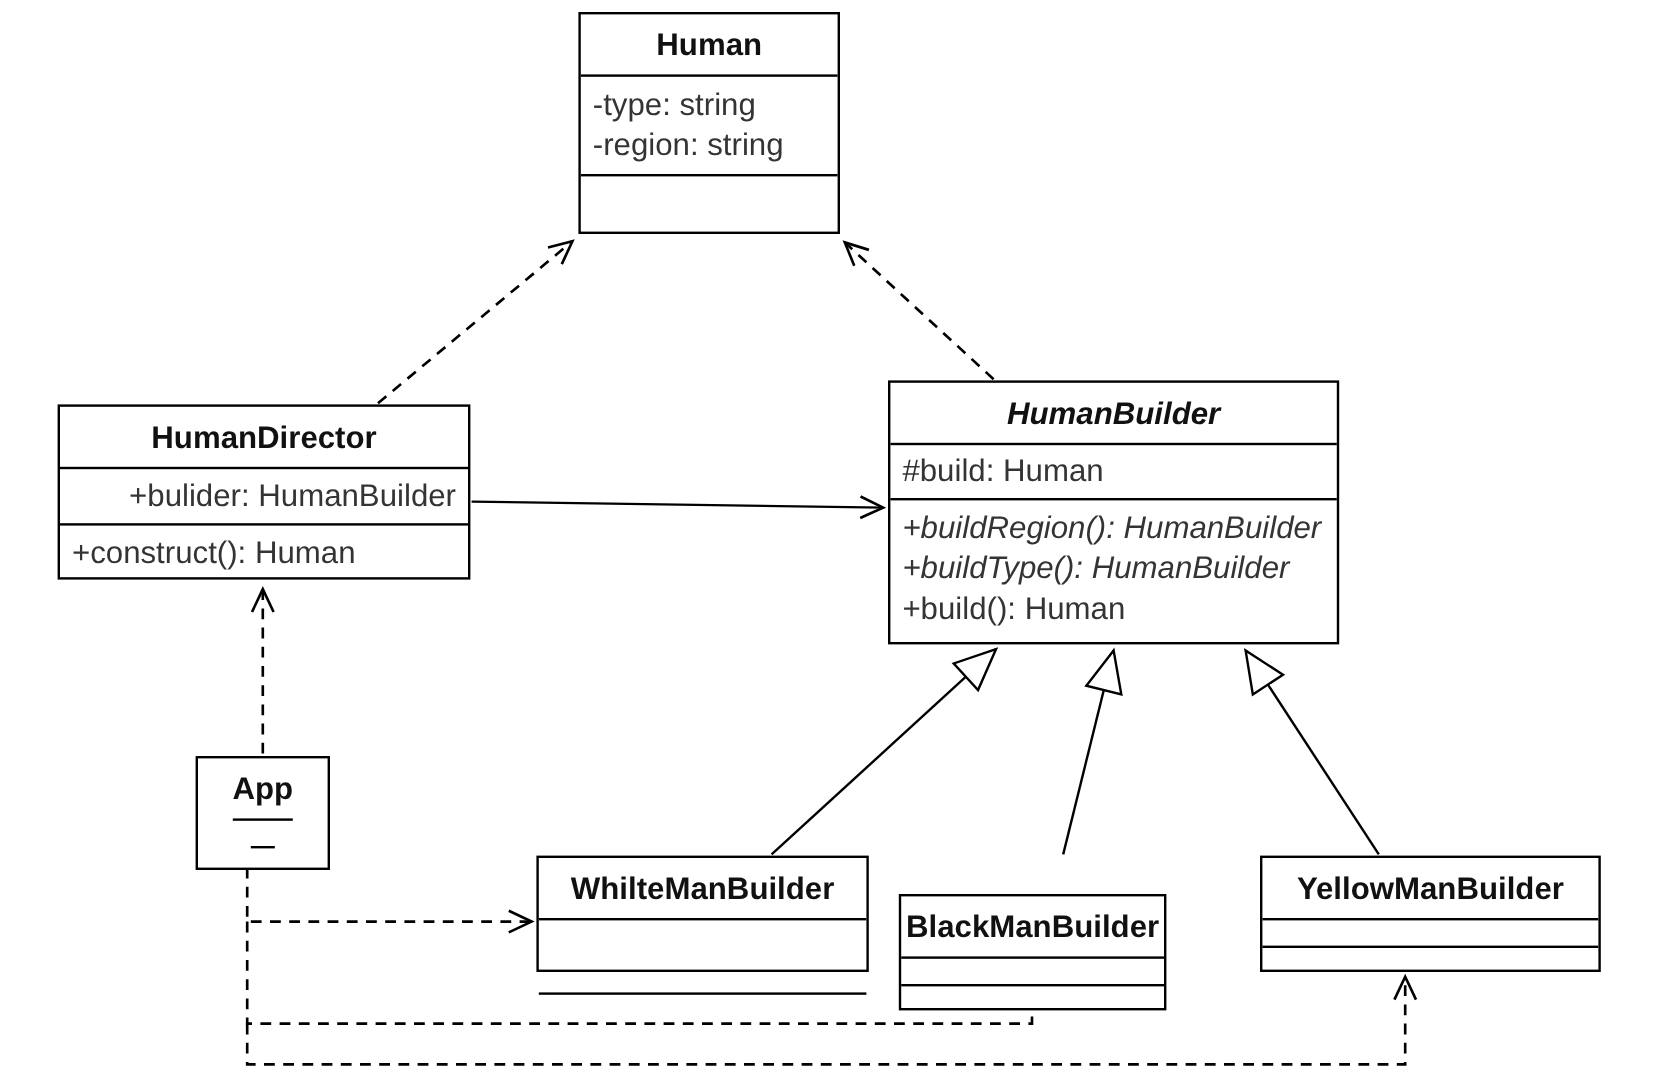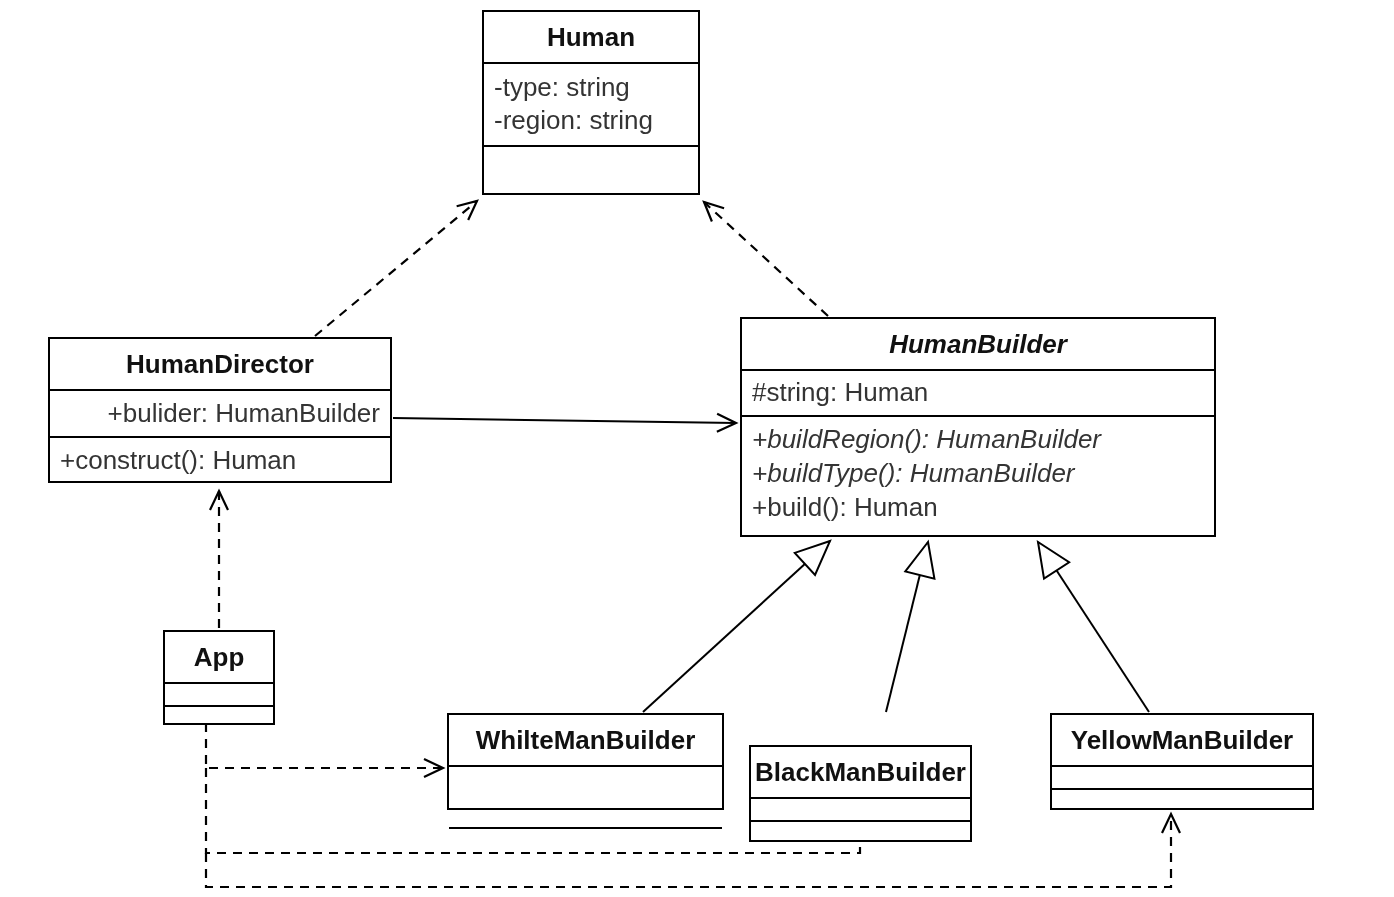--- a/index.html
+++ b/index.html
@@ -58,34 +58,34 @@
   
   #box-human           { left: 482px; top: 10px;  width: 218px; height: 185px; }
   #box-human .uml-title{ height: 52px; }
   #box-human .attrs    { height: 83px; line-height: 33px; padding-top: 7px; }
 
   #box-director        { left: 48px;  top: 337px; width: 344px; height: 146px; }
   #box-director .uml-title { height: 52px; }
   #box-director .attrs { height: 47px; line-height: 33px; text-align: right; }
   #box-director .methods { line-height: 33px; }
 
-  #box-builder         { left: 740px; top: 317px; width: 476px; height: 220px; }
+  #box-builder         { left: 740px; top: 317px; width: 376px; height: 220px; }
   #box-builder .uml-title { height: 52px; }
   #box-builder .attrs  { height: 46px; line-height: 32px; padding-top: 5px; }
   #box-builder .methods{ line-height: 34px; padding-top: 5px; }
 
-  #box-app             { left: 163px; top: 630px; width: 112px; height: 95px; }
+  #box-app             { left: 163px; top: 630px; width: 112px; height: 95px; align-items: center; }
   #box-app .uml-title  { height: 52px; }
   #box-app .comp1      { height: 23px; }
 
   .builder-sub .uml-title { height: 52px; }
   .builder-sub .comp1  { height: 23px; }
   #box-whilte          { left: 447px;  top: 713px; width: 277px; height: 97px; gap: 39px; }
   #box-black           { left: 749px;  top: 713px; width: 223px; height: 97px; margin-top: 32px; }
-  #box-yellow          { left: 1050px; top: 713px; width: 264px; height: 97px; }
+  #box-yellow          { left: 1050px; top: 713px; width: 284px; height: 97px; }
 
   .edge { fill: none; stroke: #000000; }
   .edge.solid  { stroke-width: 2; }
   .edge.dashed { stroke-width: 2.2; stroke-dasharray: 9 7; }
 </style>
 </head>
 <body>
 
 <div id="canvas">
 
@@ -130,21 +130,21 @@
       <span class="member">+bulider: HumanBuilder</span>
     </div>
     <div class="uml-section methods uml-empty">
       <span class="member">+construct(): Human</span>
     </div>
   </div>
 
   <div class="uml-class" id="box-builder">
     <div class="uml-title abstract">HumanBuilder</div>
     <div class="uml-section attrs divided">
-      <span class="member">#string: Human</span>
+      <span class="member">#build: Human</span>
     </div>
     <div class="uml-section methods uml-empty">
       <span class="member italic">+buildRegion(): HumanBuilder</span>
       <span class="member italic">+buildType(): HumanBuilder</span>
       <span class="member">+build(): Human</span>
     </div>
   </div>
 
   <div class="uml-class" id="box-app">
     <div class="uml-title">App</div>

